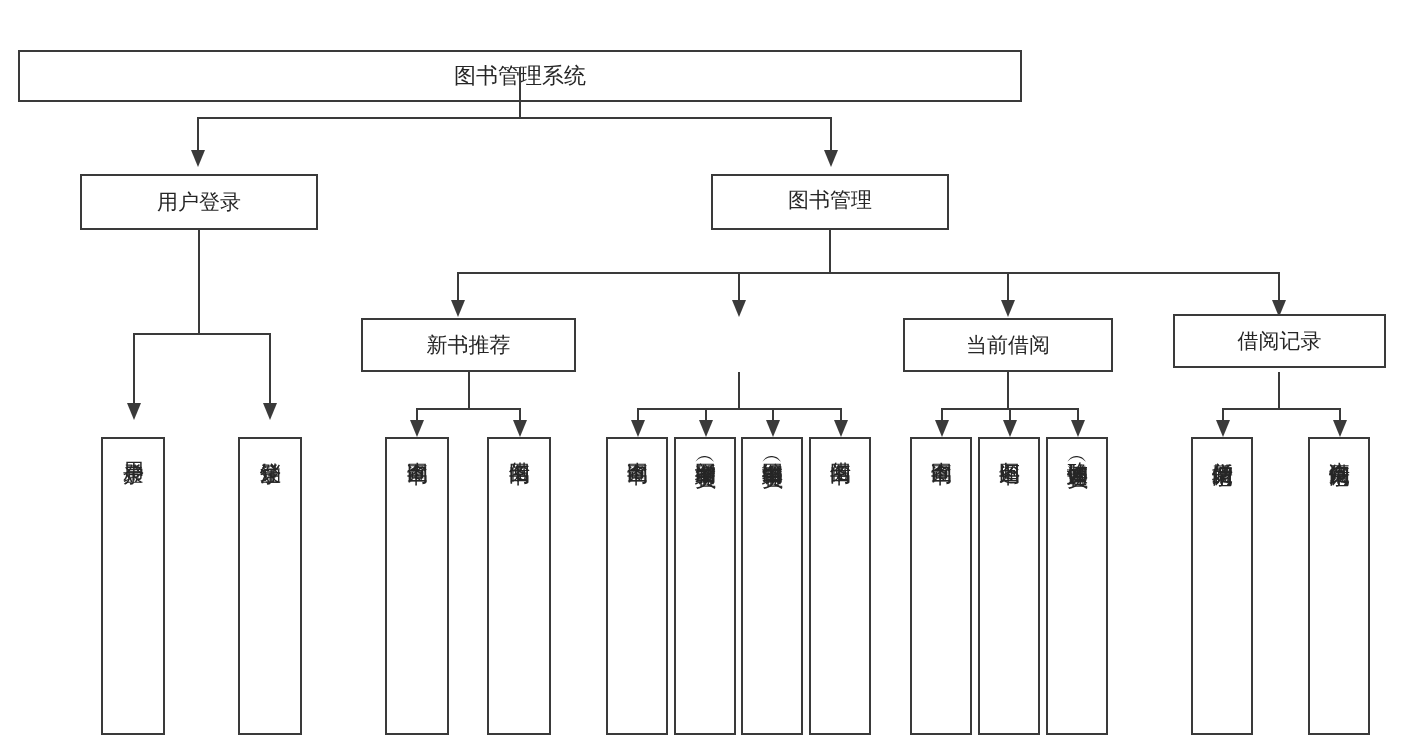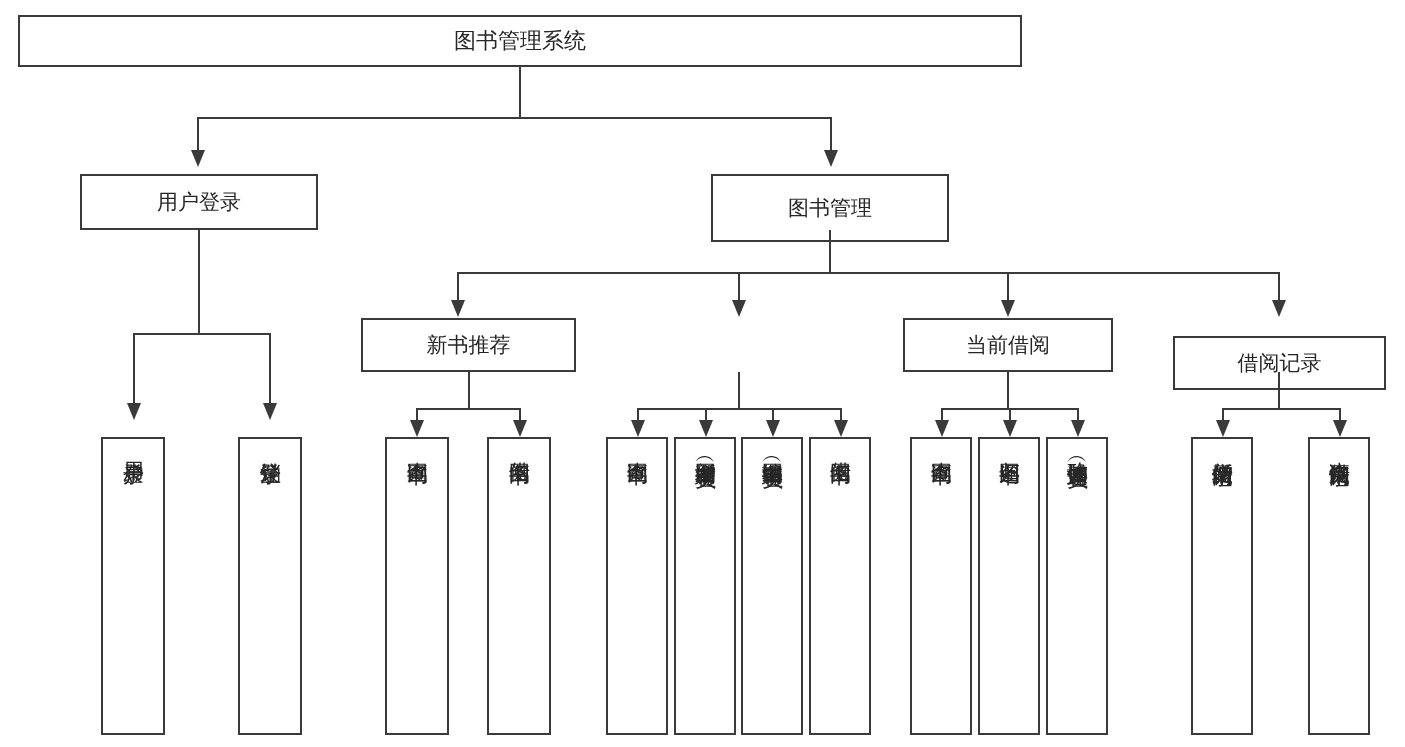--- a/index.html
+++ b/index.html
@@ -40,21 +40,21 @@
     justify-content: center;
     padding-top: 6px;
   }
   .vtext {
     writing-mode: vertical-rl;
     text-orientation: upright;
     letter-spacing: 1px;
     white-space: nowrap;
     display: block;
   }
-  .node.root { font-size: 22px; }
+  .node.root { font-size: 22px; margin-top: 35px; }
 
   
   .vline, .hline {
     position: absolute;
     background: #3a3a3a;
   }
   .vline { width: 2px; }
   .hline { height: 2px; }
 
   .arrow {
@@ -87,21 +87,21 @@
   <div class="vline" style="left:519px; top:67px; height:50px;"></div>
   <div class="hline" style="left:197px; top:117px; width:635px;"></div>
   <div class="vline" style="left:197px; top:117px; height:35px;"></div>
   <div class="arrow" style="left:191px; top:150px;"></div>
   <div class="vline" style="left:830px; top:117px; height:35px;"></div>
   <div class="arrow" style="left:824px; top:150px;"></div>
 
   <div class="node h" style="left:80px; top:174px; width:238px; height:56px;">
     <span>用户登录</span>
   </div>
-  <div class="node h" style="left:711px; top:174px; width:238px; height:68px;">
+  <div class="node h" style="left:711px; top:174px; width:238px; height:56px;font-family:Liberation Mono, monospace;">
     <span>图书管理</span>
   </div>
 
   <div class="vline" style="left:198px; top:230px; height:103px;"></div>
   <div class="hline" style="left:133px; top:333px; width:137px;"></div>
   <div class="vline" style="left:133px; top:333px; height:72px;"></div>
   <div class="arrow" style="left:127px; top:403px;"></div>
   <div class="vline" style="left:269px; top:333px; height:72px;"></div>
   <div class="arrow" style="left:263px; top:403px;"></div>
 
@@ -115,21 +115,21 @@
   <div class="arrow" style="left:1001px; top:300px;"></div>
   <div class="vline" style="left:1278px; top:272px; height:30px;"></div>
   <div class="arrow" style="left:1272px; top:300px;"></div>
 
   <div class="node h" style="left:361px; top:318px; width:215px; height:54px;">
     <span>新书推荐</span>
   </div>
   <div class="node h" style="left:903px; top:318px; width:210px; height:54px;">
     <span>当前借阅</span>
   </div>
-  <div class="node h" style="left:1173px; top:336px; width:213px; height:54px;">
+  <div class="node h" style="left:1173px; top:314px; width:213px; height:54px;">
     <span>借阅记录</span>
   </div>
 
   <div class="vline" style="left:468px; top:372px; height:36px;"></div>
   <div class="hline" style="left:416px; top:408px; width:105px;"></div>
   <div class="vline" style="left:416px; top:408px; height:14px;"></div>
   <div class="arrow" style="left:410px; top:420px;"></div>
   <div class="vline" style="left:519px; top:408px; height:14px;"></div>
   <div class="arrow" style="left:513px; top:420px;"></div>
 

